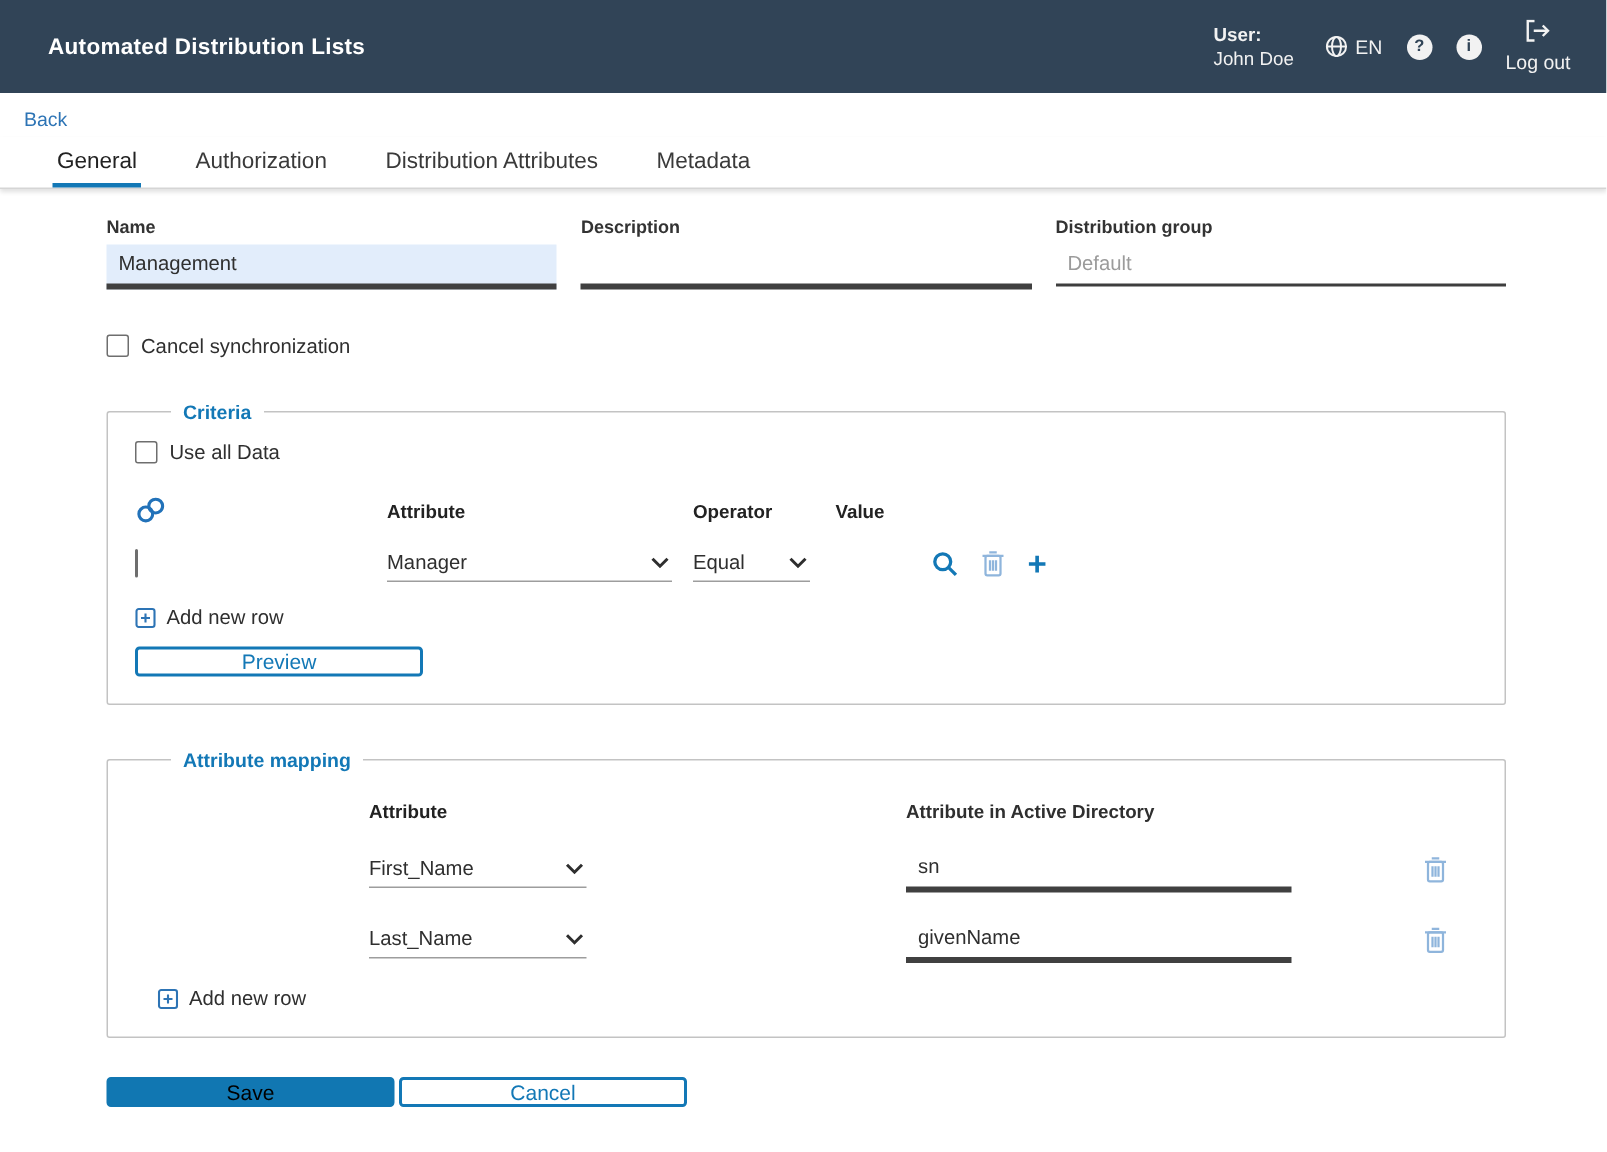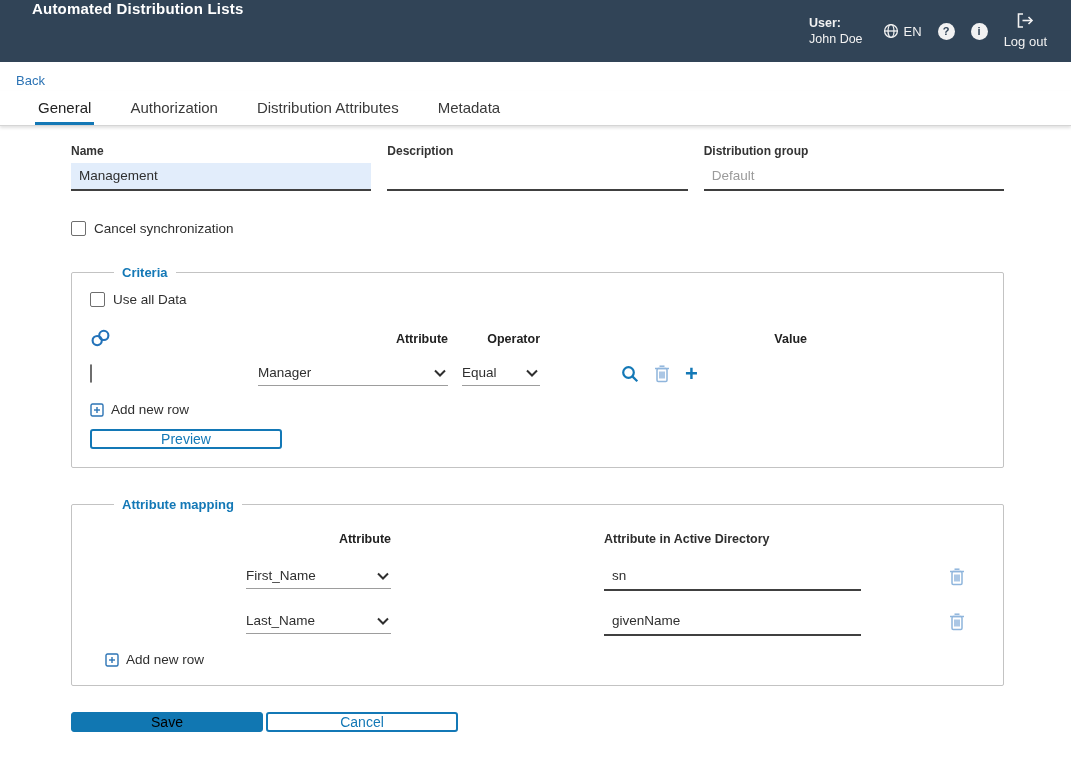--- a/index.html
+++ b/index.html
@@ -1,20 +1,20 @@
 <!DOCTYPE html>
 <html><head>
 <meta charset="utf-8">
 <style>
   * { margin:0; padding:0; box-sizing:border-box; }
   html,body { width:1071px; height:768px; background:#fff; overflow:hidden;
               font-family:"Liberation Sans", sans-serif; color:#2f2f2f; }
 
   
-  .topbar { height:62px; background:#314457; display:flex; 
+  .topbar { height:62px; background:#314457; display:flex; align-items:center;
             justify-content:space-between; padding:0 24px 0 32px; }
   .topbar-title { color:#fff; font-size:15px; font-weight:bold; letter-spacing:.2px; }
   .topbar-right { display:flex; align-items:center; gap:16px; color:#f2f2f2; font-size:13px; }
   .user-block { line-height:1.3; font-size:12.5px; margin-right:4px; }
   .user-label { font-weight:bold; }
   .lang { display:flex; align-items:center; gap:5px; cursor:pointer; }
   .circle-icon { width:17px; height:17px; border-radius:50%; background:#f2f2f2;
                  color:#314457; font-size:11px; font-weight:bold; display:flex;
                  align-items:center; justify-content:center; cursor:pointer; }
   .logout { display:flex; align-items:center; gap:6px; cursor:pointer;flex-direction:column; }
@@ -26,21 +26,21 @@
           box-shadow:0 2px 3px rgba(0,0,0,.12); position:relative; }
   .tab { font-size:15px; color:#3a3a3a; padding:8px 1px 9px; cursor:pointer; position:relative; }
   .tab.active { color:#222; }
   .tab.active::after { content:""; position:absolute; left:-2px; right:-2px; bottom:0;
                        height:3px; background:#1378b6; }
 
   
   .content { padding:18px 67px 0 71px; }
   .field-grid { display:grid; grid-template-columns:repeat(3,1fr); column-gap:16px; }
   .field label { display:block; font-size:12px; font-weight:bold; color:#333; margin-bottom:5px; }
-  .tinput { width:100%; border:none; border-bottom:2px solid #404040; background:transparent;
+  .tinput { width:100%; border:none; border-bottom:4px solid #404040; background:transparent;
             font-size:13.5px; font-family:inherit; color:#2f2f2f; padding:5px 8px 6px; outline:none; }
   .tinput.hl { background:#e2edfb; }
   .tinput.dark-line { border-bottom:2px solid #3e3e3e; }
   .tinput::placeholder { color:#9b9b9b; }
 
   .check-row { display:flex; align-items:center; gap:8px; font-size:13.5px; cursor:pointer; }
   .sync-row { margin-top:30px; }
   .checkbox { width:15px; height:15px; border:1px solid #6e6e6e; border-radius:2px;
               background:#fff; flex:0 0 auto; }
 
@@ -49,21 +49,21 @@
              padding:12px 18px 18px; }
   legend { color:#1378b6; font-size:13px; font-weight:bold; margin-left:24px; padding:0 8px; }
 
   
   .crit-head, .crit-row { display:flex; align-items:center; }
   .crit-head { margin-top:22px; }
   .col-check { width:168px; }
   .col-attr  { width:190px; margin-right:14px; }
   .col-op    { width:78px;  margin-right:17px; }
   .col-val   { width:250px; }
-  .col-head  { font-size:12.5px; font-weight:bold; color:#222;text-align:right; }
+  .col-head  { font-size:12.5px; font-weight:bold; color:#222; }
   .crit-row  { margin-top:14px; }
 
   .uselect { display:flex; align-items:center; justify-content:space-between;
              border-bottom:1px solid #9d9d9d; padding:3px 2px 5px 0; cursor:pointer; }
   .uselect .val { font-size:13.5px; color:#2f2f2f; }
 
   .icon-group { display:flex; align-items:center; gap:15px; margin-left:64px; }
   .icon-btn { cursor:pointer; display:flex; align-items:center; }
   .plus-glyph { color:#1378b6; font-size:22px; font-weight:bold; line-height:18px; cursor:pointer; }
 

